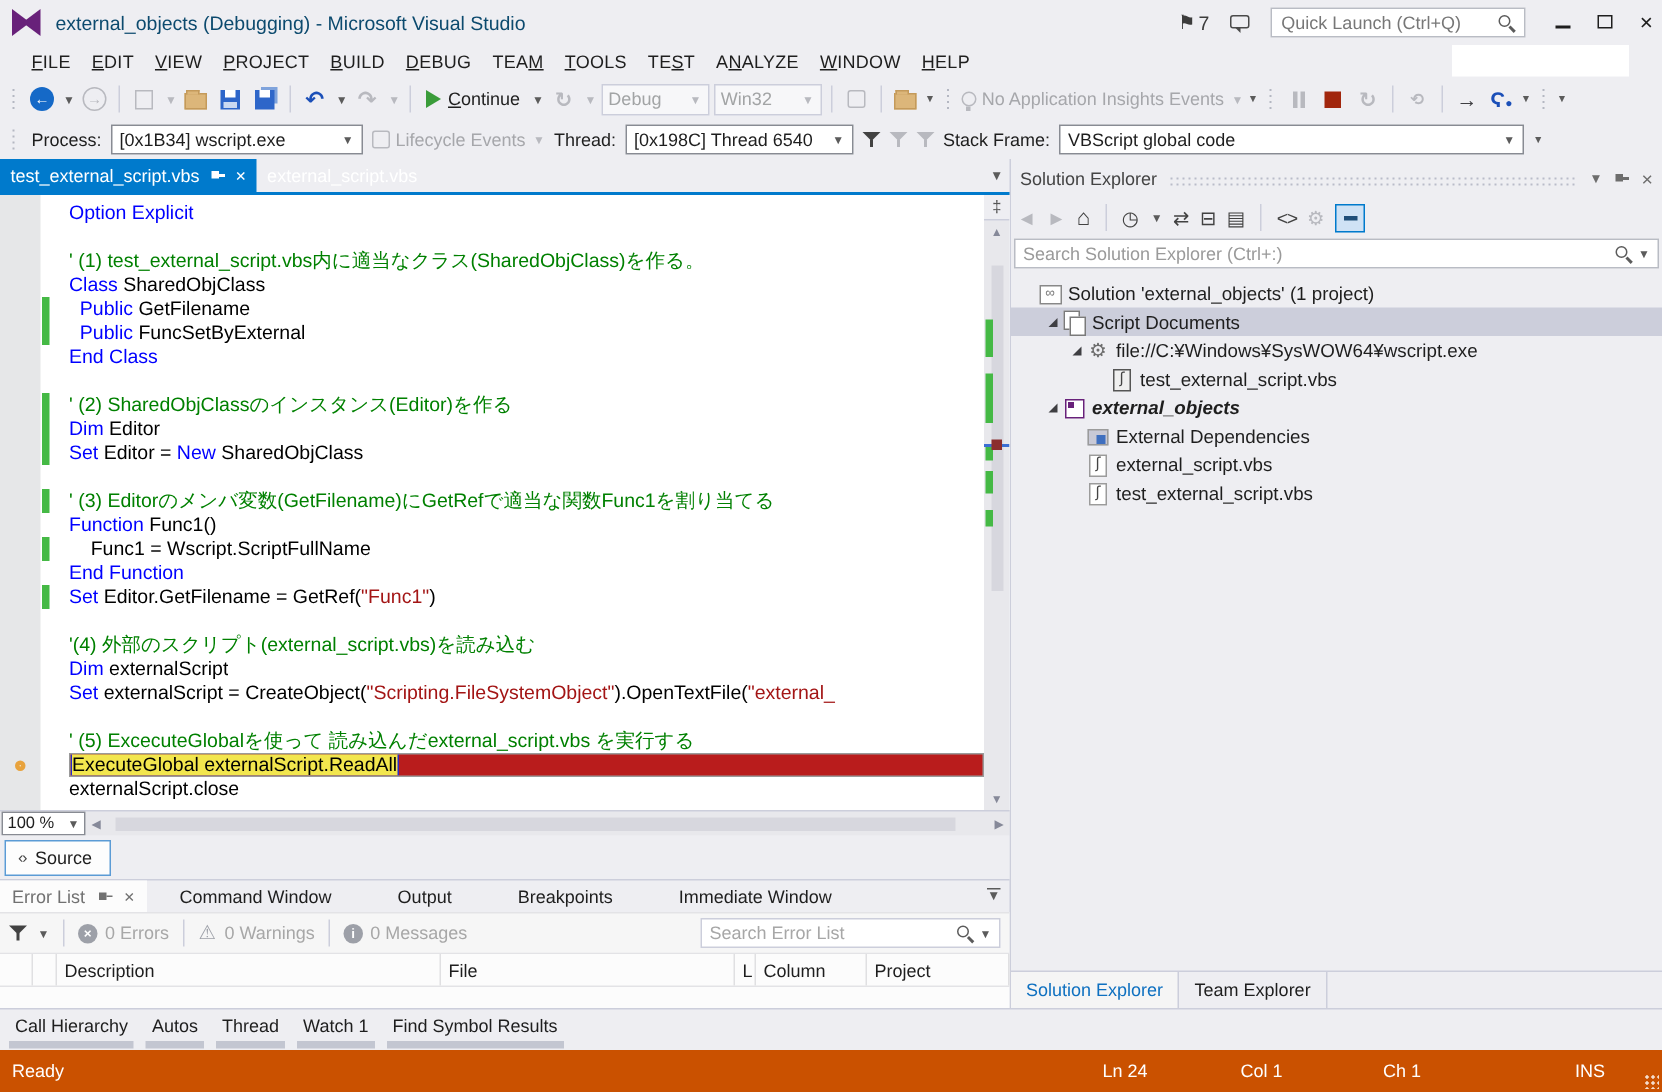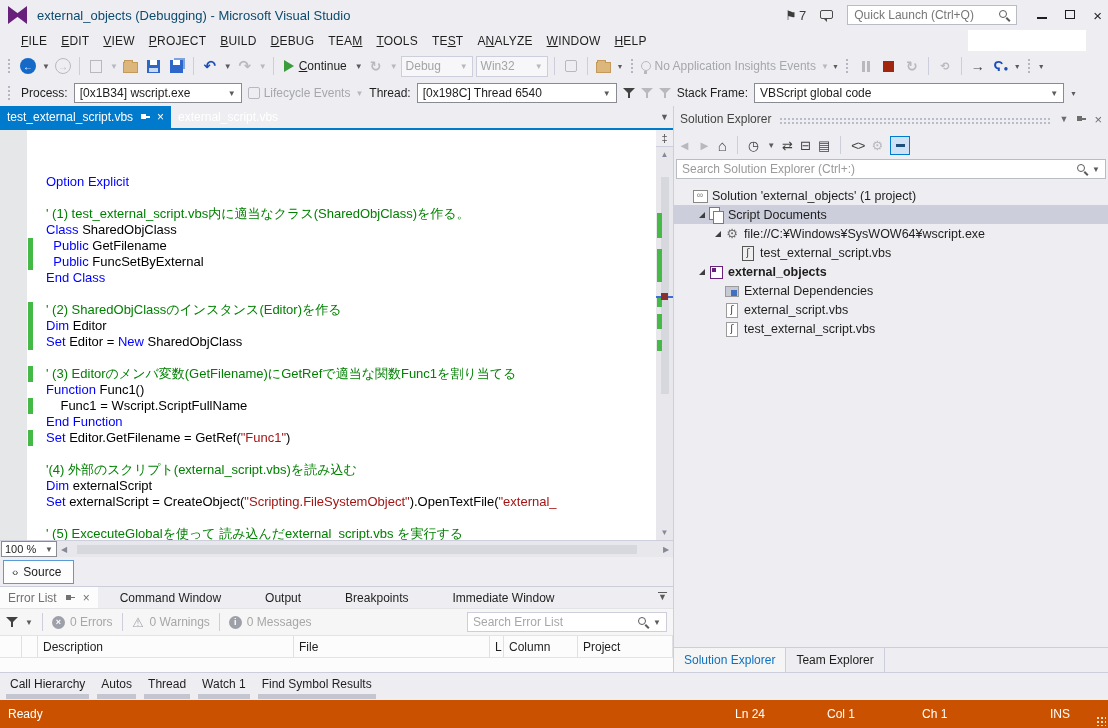--- a/index.html
+++ b/index.html
@@ -97,21 +97,21 @@
   .doc-tab .pin-g,.doc-tab .tx{color:#fff;}
   .tab-x{font-size:12px;line-height:1;}
   .pin-g{display:inline-block;width:10px;height:10px;position:relative;}
   .pin-g::before{content:"";position:absolute;left:1px;top:2px;width:5px;height:5px;background:currentColor;}
   .pin-g::after{content:"";position:absolute;left:6px;top:4px;width:4px;height:1.5px;background:currentColor;}
   .strip-dd{position:absolute;right:4px;bottom:6px;font-size:9px;color:#5B5B5B;}
 
   
   .editor{height:410px;background:#fff;position:relative;overflow:hidden;}
   .bp-stripe{position:absolute;left:0;top:0;bottom:0;width:27px;background:#E6E7E8;}
-  .code-lines{position:absolute;left:0;top:4px;right:17px;margin-top:40px;}
+  .code-lines{position:absolute;left:0;top:4px;right:17px;}
   .code-line{display:flex;height:16px;align-items:stretch;}
   .bp-cell{width:27px;flex:none;display:flex;align-items:center;justify-content:center;z-index:1;}
   .chg-cell{width:5px;flex:none;margin-left:1px;}
   .chg-cell.changed{background:var(--chg);}
   .code-text{margin-left:13px;font-family:"DejaVu Sans Mono","Liberation Mono",monospace;font-size:13px;line-height:16px;white-space:pre;overflow:hidden;}
   .tok-k{color:var(--kw);} .tok-p{color:#000;} .tok-c{color:var(--cmt);} .tok-s{color:var(--str);}
   .code-text.current-stmt{flex:1;border:1px solid #9A9A9A;background:#b91c1c;line-height:14px;}
   .exec-hl{background:var(--execbg);border:1px solid var(--execbd);color:#000;}
   .exec-arrow{width:7px;height:7px;border:3px solid #E8A33D;border-radius:50%;background:#FBE9C8;}
   
@@ -165,21 +165,21 @@
   .se-sel i{width:9px;height:3px;background:#1E4E79;}
   .se-search{height:24px;padding:1px 2px;}
   .se-search-box{height:20px;background:#fff;border:1px solid #B9BCC4;display:flex;align-items:center;justify-content:space-between;padding:0 5px;color:#9A9A9A;}
   .se-tree{flex:1;padding-top:4px;overflow:hidden;}
   .tree-row{height:19px;display:flex;align-items:center;}
   .tree-row.selected{background:var(--selection,#CCCEDB);}
   .tr-arrow{width:12px;flex:none;display:flex;align-items:center;justify-content:center;}
   .tr-arrow i{width:0;height:0;border-bottom:6px solid #3E3E42;border-left:6px solid transparent;}
   .ti{width:16px;height:16px;flex:none;position:relative;display:flex;align-items:center;justify-content:center;margin-right:4px;}
   .tree-label{white-space:nowrap;font-size:12.5px;}
-  .tree-row.bold .tree-label{font-weight:bold;}
+  .tree-row.bold .tree-label{font-weight:bold;font-style:italic;}
   .ti-solution::before{content:"";position:absolute;left:1px;top:2px;width:13px;height:11px;background:#fff;border:1px solid #888;}
   .ti-solution::after{content:"∞";position:absolute;font-size:9px;color:#7A7A7A;top:2px;}
   .ti-script-documents::before{content:"";position:absolute;left:1px;top:0;width:9px;height:11px;background:#fff;border:1px solid #7A7A7A;}
   .ti-script-documents::after{content:"";position:absolute;left:5px;top:4px;width:9px;height:11px;background:#fff;border:1px solid #7A7A7A;}
   .ti-gear::before{content:"⚙";font-size:13px;color:#6D6D6D;}
   .ti-script-file::before,.ti-script-file-active::before{content:"ʃ";position:absolute;left:2px;top:1px;width:10px;height:13px;background:#fff;border:1px solid #9B9B9B;font-size:10px;color:#444;text-align:center;line-height:12px;font-family:"DejaVu Sans",serif;}
   .ti-script-file-active::before{border:1px solid #555;background:#EFEFEF;}
   .ti-project::before{content:"";position:absolute;left:2px;top:2px;width:11px;height:11px;background:#fff;border:1px solid #68217A;}
   .ti-project::after{content:"";position:absolute;left:4px;top:4px;width:4px;height:4px;background:#68217A;}
   .ti-external-dependencies::before{content:"";position:absolute;left:1px;top:3px;width:12px;height:9px;background:#C8C9D6;border:1px solid #9B9B9B;}
@@ -356,21 +356,21 @@
     <span class="pcombo" style="width:168px">
         <span>[0x1B34] wscript.exe</span>
         <span class="dd">▼</span>
       </span>
     <span class="lifecycle">
       <span class="lc-ico"></span>
       <span>Lifecycle Events</span>
       <span class="dd dis">▼</span>
     </span>
     <span class="plabel">Thread:</span>
-    <span class="pcombo" style="width:200px">
+    <span class="pcombo" style="width:152px">
         <span>[0x198C] Thread 6540</span>
         <span class="dd">▼</span>
       </span>
     <span class="funnel"></span>
     <span class="funnel dis"></span>
     <span class="funnel dis"></span>
     <span class="plabel">Stack Frame:</span>
     <span class="pcombo" style="width:310px">
         <span>VBScript global code</span>
         <span class="dd">▼</span>

